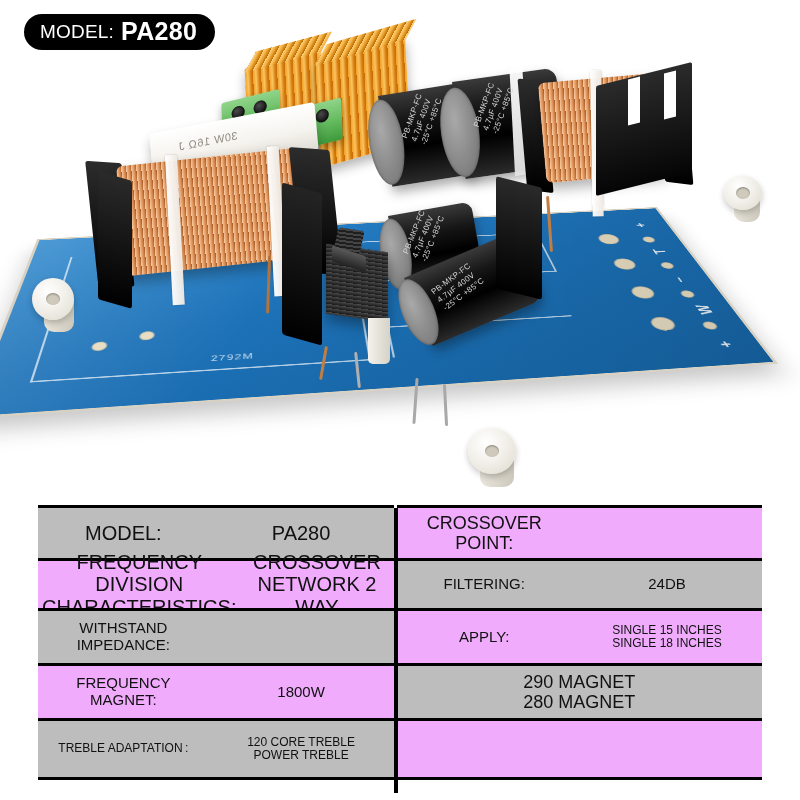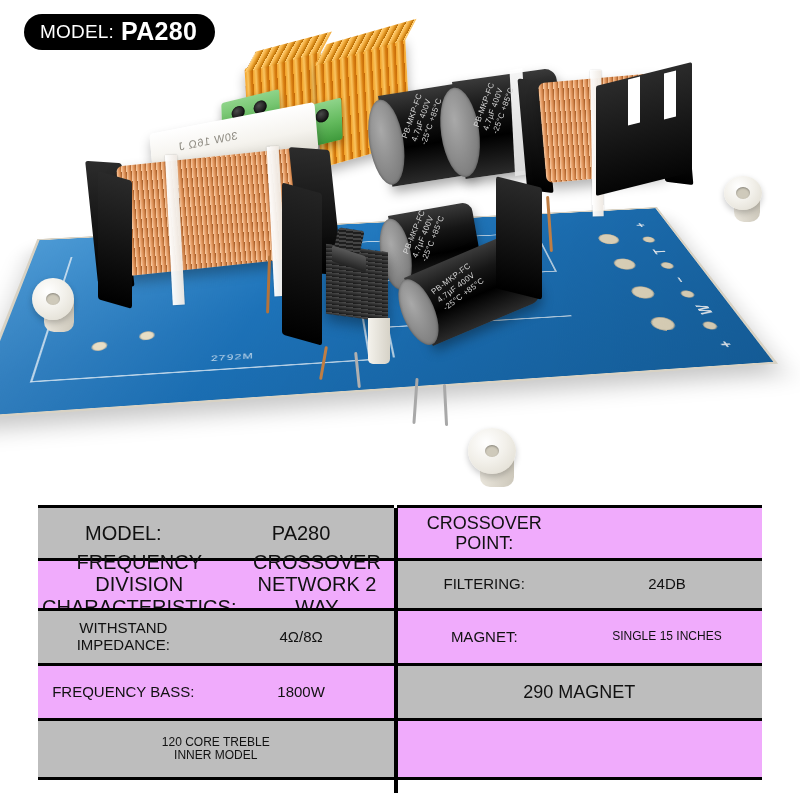--- a/index.html
+++ b/index.html
@@ -473,39 +473,40 @@
         <span class="val-line">CROSSOVER</span>
         <span class="val-line">NETWORK 2 WAY</span>
       </div>
     </div>
 
     <div class="spec-row shade r-h58">
       <div class="spec-key fs-19">
         <span class="val-line">WITHSTAND</span>
         <span class="val-line">IMPEDANCE:</span>
       </div>
-      <div class="spec-val fs-19">
-        <span class="val-line">4Ω/8Ω</span>
-      </div>
     </div>
 
     <div class="spec-row plain r-h58">
       <div class="spec-key fs-19">
         <span class="val-line">FREQUENCY</span>
-        <span class="val-line">BASS:</span>
+        <span class="val-line">MAGNET:</span>
       </div>
       <div class="spec-val fs-19">
         <span class="val-line">1800W</span>
       </div>
     </div>
 
     <div class="spec-row shade r-h62">
+      <div class="spec-key fs-17">
+        <span class="val-line">TREBLE</span>
+        <span class="val-line">ADAPTATION :</span>
+      </div>
       <div class="spec-val fs-17">
         <span class="val-line">120 CORE TREBLE</span>
-        <span class="val-line">INNER MODEL</span>
+        <span class="val-line">POWER TREBLE</span>
       </div>
     </div>
   </div>
 
   <div class="spec-col" id="spec-col-right">
 
     <div class="spec-row plain r-h56">
       <div class="spec-key fs-18">
         <span class="val-line">CROSSOVER</span>
         <span class="val-line">POINT:</span>
@@ -516,30 +517,32 @@
       <div class="spec-key fs-19">
         <span class="val-line">FILTERING:</span>
       </div>
       <div class="spec-val fs-19">
         <span class="val-line">24DB</span>
       </div>
     </div>
 
     <div class="spec-row plain r-h58">
       <div class="spec-key fs-19">
-        <span class="val-line">MAGNET:</span>
+        <span class="val-line">APPLY:</span>
       </div>
       <div class="spec-val fs-17">
         <span class="val-line">SINGLE 15 INCHES</span>
+        <span class="val-line">SINGLE 18 INCHES</span>
       </div>
     </div>
 
     <div class="spec-row shade r-h58">
       <div class="spec-val fs-18">
         <span class="val-line">290 MAGNET</span>
+        <span class="val-line">280 MAGNET</span>
       </div>
     </div>
 
     <div class="spec-row plain r-h62">
       <div class="spec-key"></div>
       <div class="spec-val"></div>
     </div>
   </div>
 </div>
 

